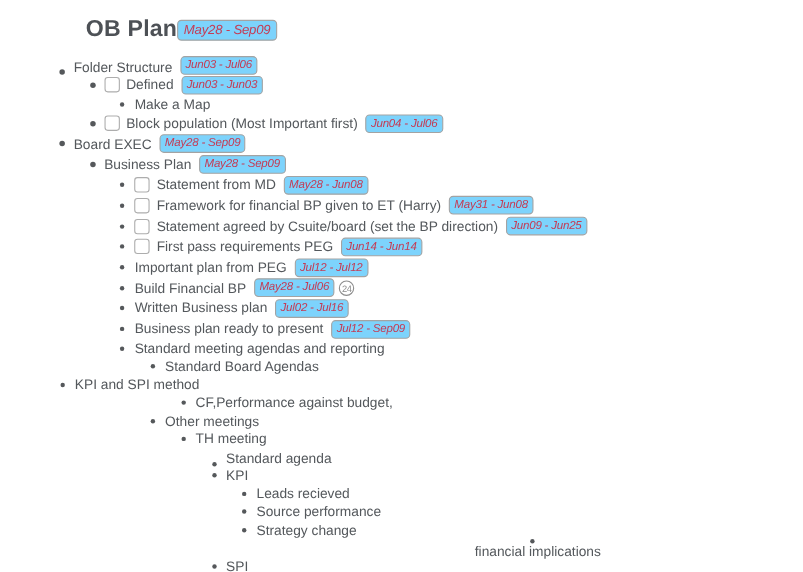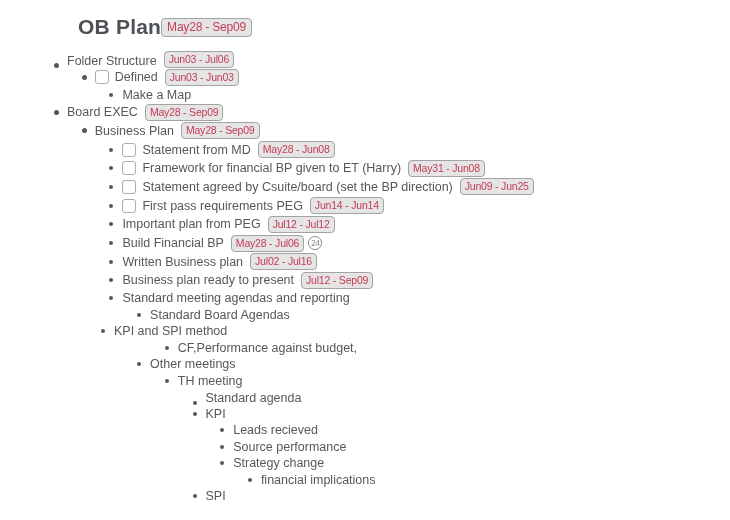--- a/index.html
+++ b/index.html
@@ -27,21 +27,22 @@
     line-height:28px;letter-spacing:0.2px;
   }
   .badge{
     display:inline-block;flex:none;
     color:var(--badge-text,#c43c55);
     border:1px solid var(--badge-border,#a3a3a3);
     border-radius:4px;
     padding:0 4px;
     font-size:10.5px;line-height:15px;height:15px;
     letter-spacing:-0.2px;white-space:nowrap;
-    background:#e5e5e5;
+    background:#7dd3fc;
+    font-style:italic;
   }
   .title-row .badge{
     font-size:12px;line-height:17px;height:17px;padding:0 5px;border-radius:4px;
   }
   .outline{}
   .row{
     display:flex;align-items:center;height:16.5px;
     font-size:12.5px;white-space:nowrap;
   }
   .row.has-badge{height:18.7px;}
@@ -83,20 +84,26 @@
       <div class="row has-badge" style="padding-left: 81.7px;">
         <span class="bullet"></span>
         <span class="checkbox" role="checkbox" aria-checked="false"></span>
         <span class="label">Defined</span>
         <span class="badge">Jun03 - Jun03</span>
       </div>
       <div class="row deep" style="padding-left: 109.4px;">
         <span class="bullet"></span>
         <span class="label">Make a Map</span>
       </div>
+      <div class="row has-badge" style="padding-left: 81.7px;">
+        <span class="bullet"></span>
+        <span class="checkbox" role="checkbox" aria-checked="false"></span>
+        <span class="label">Block population (Most Important first)</span>
+        <span class="badge">Jun04 - Jul06</span>
+      </div>
       <div class="row has-badge" style="padding-left: 54px;">
         <span class="bullet"></span>
         <span class="label">Board EXEC</span>
         <span class="badge">May28 - Sep09</span>
       </div>
       <div class="row has-badge" style="padding-left: 81.7px;">
         <span class="bullet"></span>
         <span class="label">Business Plan</span>
         <span class="badge">May28 - Sep09</span>
       </div>
@@ -146,21 +153,21 @@
         <span class="badge">Jul12 - Sep09</span>
       </div>
       <div class="row deep" style="padding-left: 109.4px;">
         <span class="bullet"></span>
         <span class="label">Standard meeting agendas and reporting</span>
       </div>
       <div class="row deep" style="padding-left: 137.1px;">
         <span class="bullet"></span>
         <span class="label">Standard Board Agendas</span>
       </div>
-      <div class="row deep" style="padding-left: 101px;">
+      <div class="row deep" style="padding-left: 55px;">
         <span class="bullet"></span>
         <span class="label">KPI and SPI method</span>
       </div>
       <div class="row deep" style="padding-left: 164.8px;">
         <span class="bullet"></span>
         <span class="label">CF,Performance against budget,</span>
       </div>
       <div class="row deep" style="padding-left: 137.1px;">
         <span class="bullet"></span>
         <span class="label">Other meetings</span>
@@ -182,21 +189,21 @@
         <span class="label">Leads recieved</span>
       </div>
       <div class="row deep" style="padding-left: 220.2px;">
         <span class="bullet"></span>
         <span class="label">Source performance</span>
       </div>
       <div class="row deep" style="padding-left: 220.2px;">
         <span class="bullet"></span>
         <span class="label">Strategy change</span>
       </div>
-      <div class="row deep" style="padding-left: 247.9px;">
+      <div class="row deep" style="padding-left: 247.9px; flex-direction: column;">
         <span class="bullet"></span>
         <span class="label">financial implications</span>
       </div>
       <div class="row deep" style="padding-left: 192.5px;">
         <span class="bullet"></span>
         <span class="label">SPI</span>
       </div>
     </div>
 </div>
 

